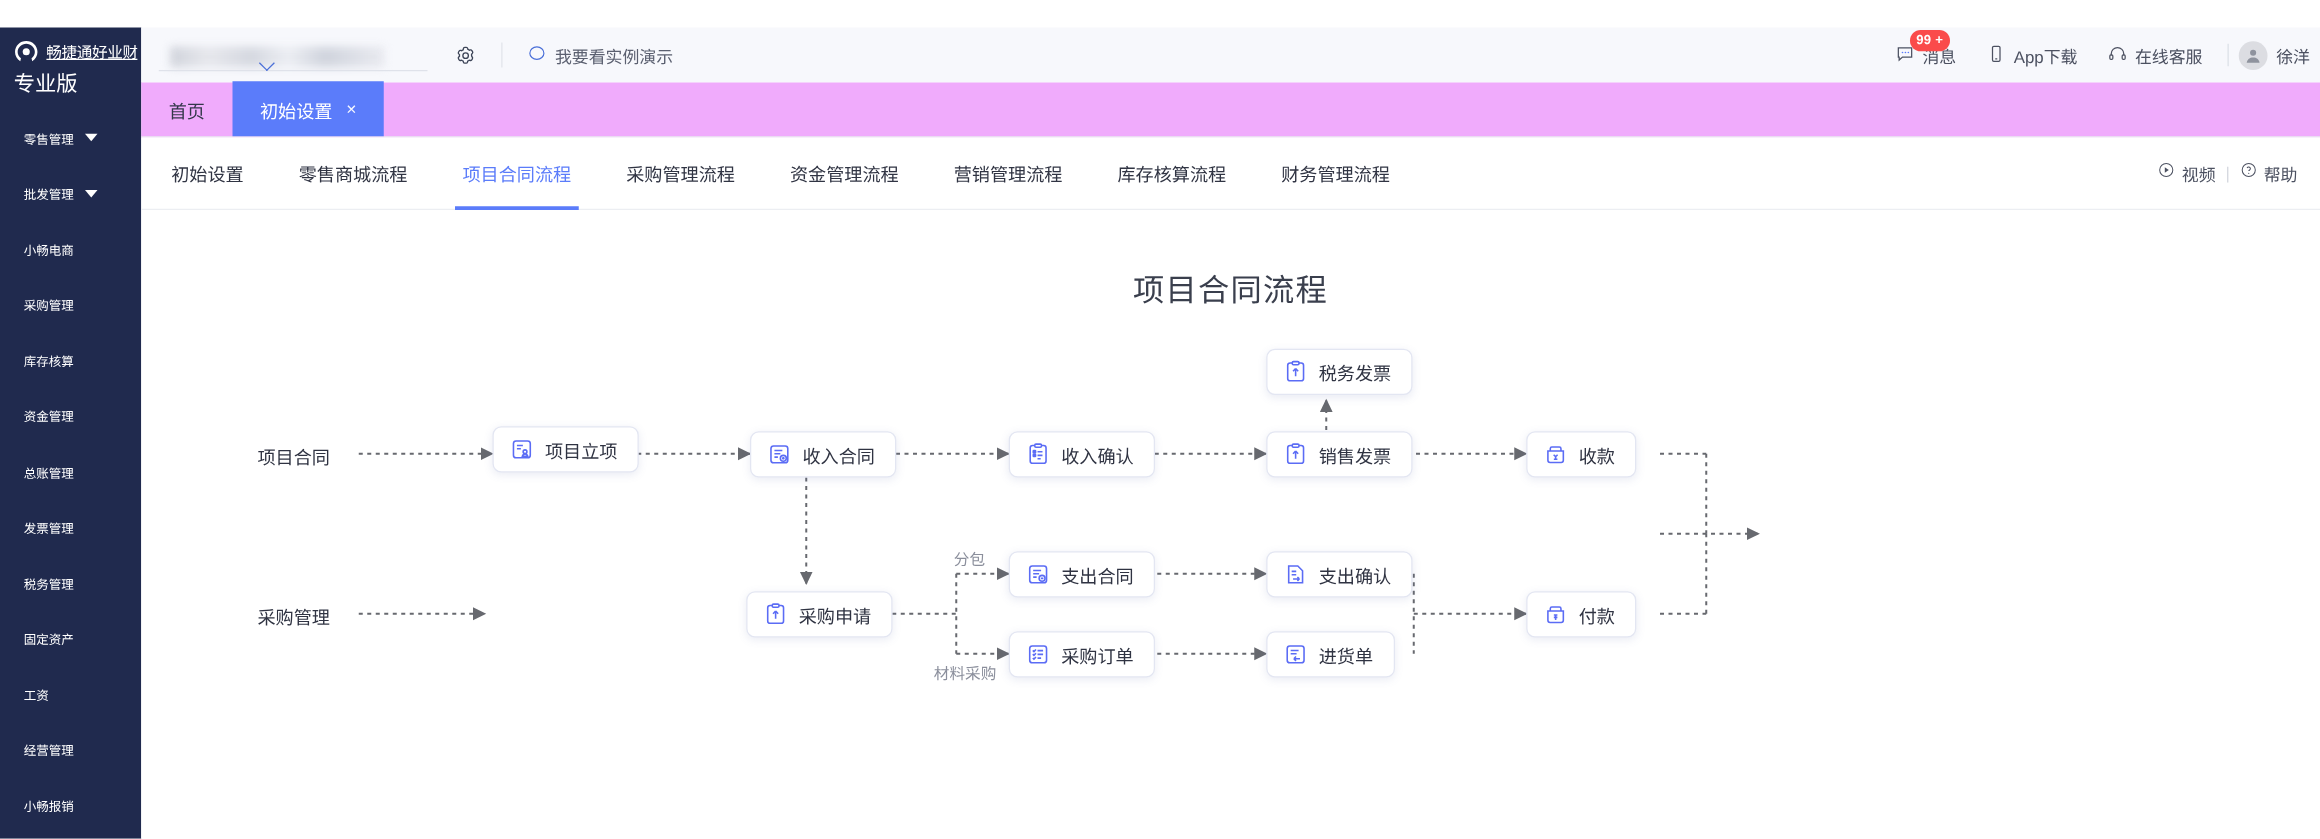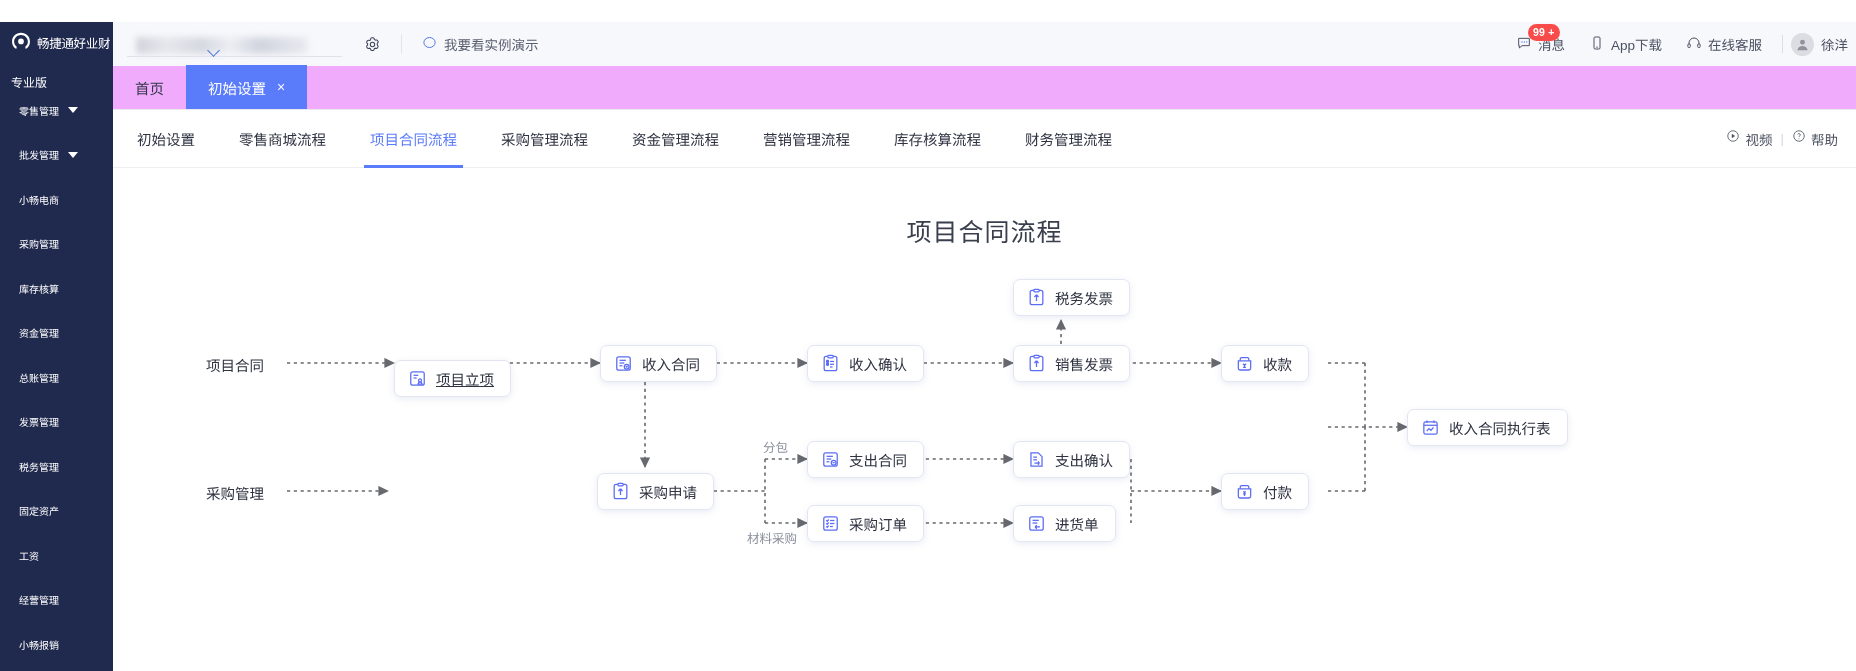--- a/index.html
+++ b/index.html
@@ -14,27 +14,27 @@
 
   
   .sidebar {
     position: absolute; left: 0; top: 22px; width: 113px; height: 649px;
     background: #202a4e;
     overflow: hidden;
   }
   .brand {
     height: 60px; padding: 9px 0 0 10px; color:#fff;
   }
-  .brand-row { display:flex; align-items:center; gap:5px; }
+  .brand-row { display:flex; align-items:flex-start; gap:5px;text-decoration:underline; }
   .brand-logo { width:22px; height:22px; flex:0 0 22px; }
   .brand-name {
     font-size: 12.5px; color:#ffffff; letter-spacing:-.3px; white-space:nowrap;
     overflow:hidden;
   }
-  .brand-sub { font-size: 12px; color:#ffffff; margin-top:20px; padding-left:1px; }
+  .brand-sub { font-size: 17px; color:#ffffff; margin-top:0; padding-left:1px; }
 
   .nav { margin-top: 6px; }
   .nav-item {
     height: 44.5px; display:flex; align-items:center; padding-left:19px;
     color:#ffffff; font-size: 10px; cursor:pointer; white-space:nowrap;
   }
   .caret {
     margin-left: 9px; width:0; height:0;
     border-left:5.5px solid transparent; border-right:5.5px solid transparent;
     border-top:6.5px solid #ffffff;
@@ -405,21 +405,21 @@
         <line x1="1252" y1="323" x2="1252" y2="259"></line>
       </g>
     </svg>
 
     <div class="rowlabel" style="left:93px; top:186px;">项目合同</div>
     <div class="rowlabel" style="left:93px; top:314px;">采购管理</div>
 
     <div class="edgelabel" style="left:650px; top:269px;">分包</div>
     <div class="edgelabel" style="left:634px; top:360px;">材料采购</div>
 
-    <div class="node" style="left:281px; top:192px;text-decoration:underline;">
+    <div class="node" style="left:281px; top:173px;">
       <svg class="nicon" viewBox="0 0 24 24" fill="none" stroke="#5b6cf5" stroke-width="1.6">
         <rect x="3.5" y="3.5" width="17" height="17" rx="2.6"></rect>
         <line x1="7" y1="8" x2="13" y2="8"></line>
           <line x1="7" y1="11.4" x2="11" y2="11.4"></line>
         <circle cx="15.2" cy="14.4" r="1.9"></circle>
           <path d="M12.5 19c.4-1.5 1.4-2.3 2.7-2.3s2.3.8 2.7 2.3z"></path>
       </svg>
       <span>项目立项</span>
     </div>
 
@@ -468,30 +468,20 @@
 
     <div class="node" style="left:1108px; top:177px;">
       <svg class="nicon" viewBox="0 0 24 24" fill="none" stroke="#5b6cf5" stroke-width="1.6">
         <path d="M4.2 8.6h15.6v9.4a2.2 2.2 0 0 1-2.2 2.2H6.4a2.2 2.2 0 0 1-2.2-2.2z"></path>
         <path d="M6.6 8.6V6.2a1.6 1.6 0 0 1 1.6-1.6h7.6a1.6 1.6 0 0 1 1.6 1.6v2.4"></path>
         <path d="M10 12.4l2 2 2-2M12 14.4v2.6M10.2 17h3.6"></path>
       </svg>
       <span>收款</span>
     </div>
 
-    <div class="node" style="left:1294px; top:241px;">
-      <svg class="nicon" viewBox="0 0 24 24" fill="none" stroke="#5b6cf5" stroke-width="1.6">
-        <rect x="3.6" y="5" width="16.8" height="15.4" rx="2.2"></rect>
-        <line x1="3.6" y1="9.2" x2="20.4" y2="9.2"></line>
-        <line x1="7.6" y1="3" x2="7.6" y2="6.4"></line>
-          <line x1="16.4" y1="3" x2="16.4" y2="6.4"></line>
-        <path d="M7.2 16.6l2.8-3.2 2.6 2.2 3.2-3.8"></path>
-      </svg>
-      <span>收入合同执行表</span>
-    </div>
 
     <div class="node" style="left:484px; top:305px;">
       <svg class="nicon" viewBox="0 0 24 24" fill="none" stroke="#5b6cf5" stroke-width="1.6">
         <rect x="4" y="3" width="16" height="18" rx="2.4"></rect>
         <rect x="8.6" y="1.6" width="6.8" height="3.2" rx="1.2" fill="#fff"></rect>
         <path d="M12 16.5V8.6M12 8.6l-2.6 2.7M12 8.6l2.6 2.7"></path>
       </svg>
       <span>采购申请</span>
     </div>
 

